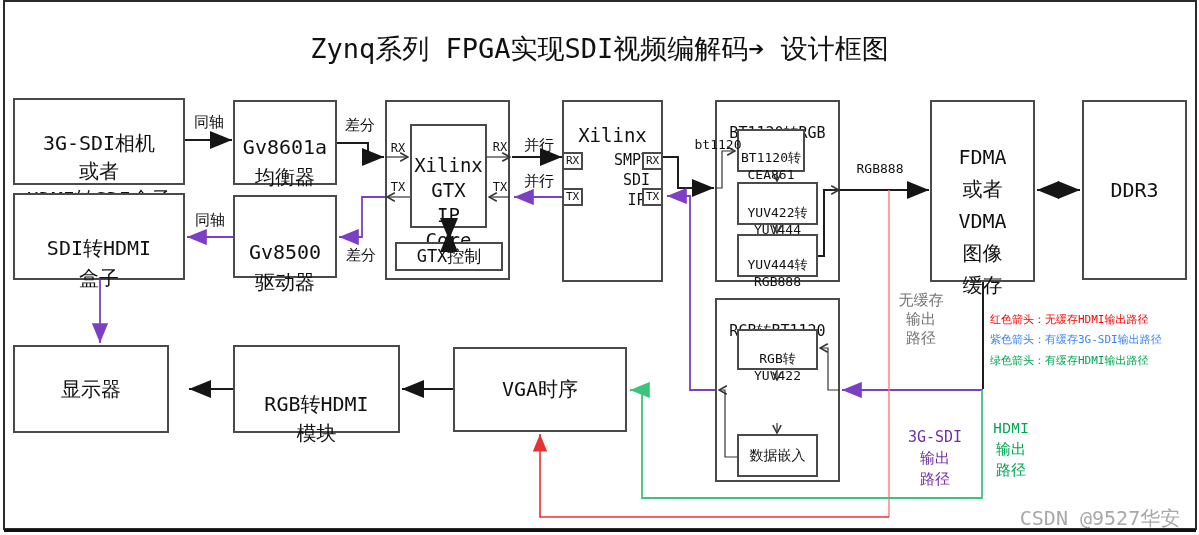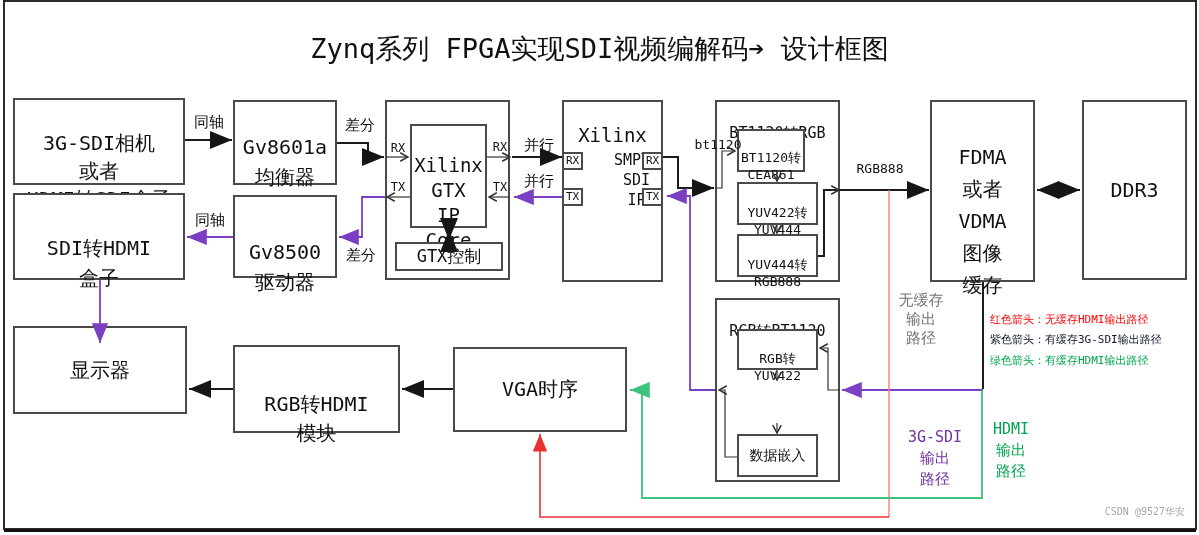--- a/index.html
+++ b/index.html
@@ -92,21 +92,21 @@
     <span>DDR3</span></div>
 
   <div class="box frame" style="left:715px;top:298px;width:125px;height:184px;font-size:15px;padding-top:4px;">
     <span>RGB转BT1120</span></div>
   <div class="box" style="left:737px;top:329px;width:81px;height:41px;font-size:13px;line-height:17px;padding-top:2px;">
     <span>RGB转
 YUV422</span></div>
   <div class="box cc" style="left:737px;top:434px;width:81px;height:43px;font-size:14px;">
     <span>数据嵌入</span></div>
 
-  <div class="box cc" style="left:13px;top:326px;width:174px;height:88px;font-size:20px;">
+  <div class="box cc" style="left:13px;top:345px;width:156px;height:88px;font-size:20px;">
     <span>显示器</span></div>
   <div class="box" style="left:233px;top:345px;width:167px;height:88px;font-size:20px;line-height:29px;padding-top:14px;">
     <span>RGB转HDMI
 模块</span></div>
   <div class="box cc" style="left:453px;top:347px;width:174px;height:85px;font-size:20px;">
     <span>VGA时序</span></div>
 
   <div class="lab" style="left:185px;top:113px;width:48px;font-size:15px;">同轴</div>
   <div class="lab" style="left:336px;top:116px;width:48px;font-size:15px;">差分</div>
   <div class="lab" style="left:515px;top:136px;width:48px;font-size:15px;">并行</div>
@@ -115,29 +115,29 @@
   <div class="lab" style="left:337px;top:246px;width:48px;font-size:15px;">差分</div>
   <div class="lab" style="left:664px;top:137px;width:52px;font-size:13px;padding-left:28px;">bt1120</div>
   <div class="lab" style="left:852px;top:161px;width:56px;font-size:13px;">RGB888</div>
 
   <div class="ptlab" style="left:891px;top:291px;width:60px;color:#737373;">无缓存
 输出
 路径</div>
   <div class="ptlab" style="left:905px;top:395px;width:60px;color:#7030a0;line-height:21px;margin-top:32px;">3G-SDI
 输出
 路径</div>
-  <div class="ptlab" style="left:989px;top:419px;width:44px;color:#00a550;line-height:21px;">HDMI
+  <div class="ptlab" style="left:989px;top:419px;width:44px;color:#00a550;line-height:21px;font-family:Liberation Mono, monospace;">HDMI
 输出
 路径</div>
 
   <div class="legend-row" style="left:990px;top:312px;color:#ff0000;">红色箭头：无缓存HDMI输出路径</div>
-  <div class="legend-row" style="left:990px;top:332px;color:#0f172a;">紫色箭头：有缓存3G-SDI输出路径</div>
+  <div class="legend-row" style="left:990px;top:332px;color:#3b82f6;">紫色箭头：有缓存3G-SDI输出路径</div>
   <div class="legend-row" style="left:990px;top:353px;color:#00a550;">绿色箭头：有缓存HDMI输出路径</div>
 
-  <div class="lab" style="left:1015px;top:505px;width:170px;text-align:right;font-size:10px;color:#a8a8a8;">CSDN @9527华安</div>
+  <div class="lab" style="left:1015px;top:505px;width:170px;text-align:center;font-size:20px;color:#a8a8a8;">CSDN @9527华安</div>
 
   <svg width="1199" height="535" viewBox="0 0 1199 535">
     <defs>
       <marker id="mB" viewBox="0 0 11 9" refX="11" refY="4.5" markerWidth="11" markerHeight="9" orient="auto-start-reverse">
         <path d="M0,0 L11,4.5 L0,9 Z" fill="#151515"></path>
         </marker>
       <marker id="mP" viewBox="0 0 11 9" refX="11" refY="4.5" markerWidth="11" markerHeight="9" orient="auto-start-reverse">
         <path d="M0,0 L11,4.5 L0,9 Z" fill="#7b3fc4"></path>
         </marker>
       <marker id="mR" viewBox="0 0 11 9" refX="11" refY="4.5" markerWidth="11" markerHeight="9" orient="auto-start-reverse">

